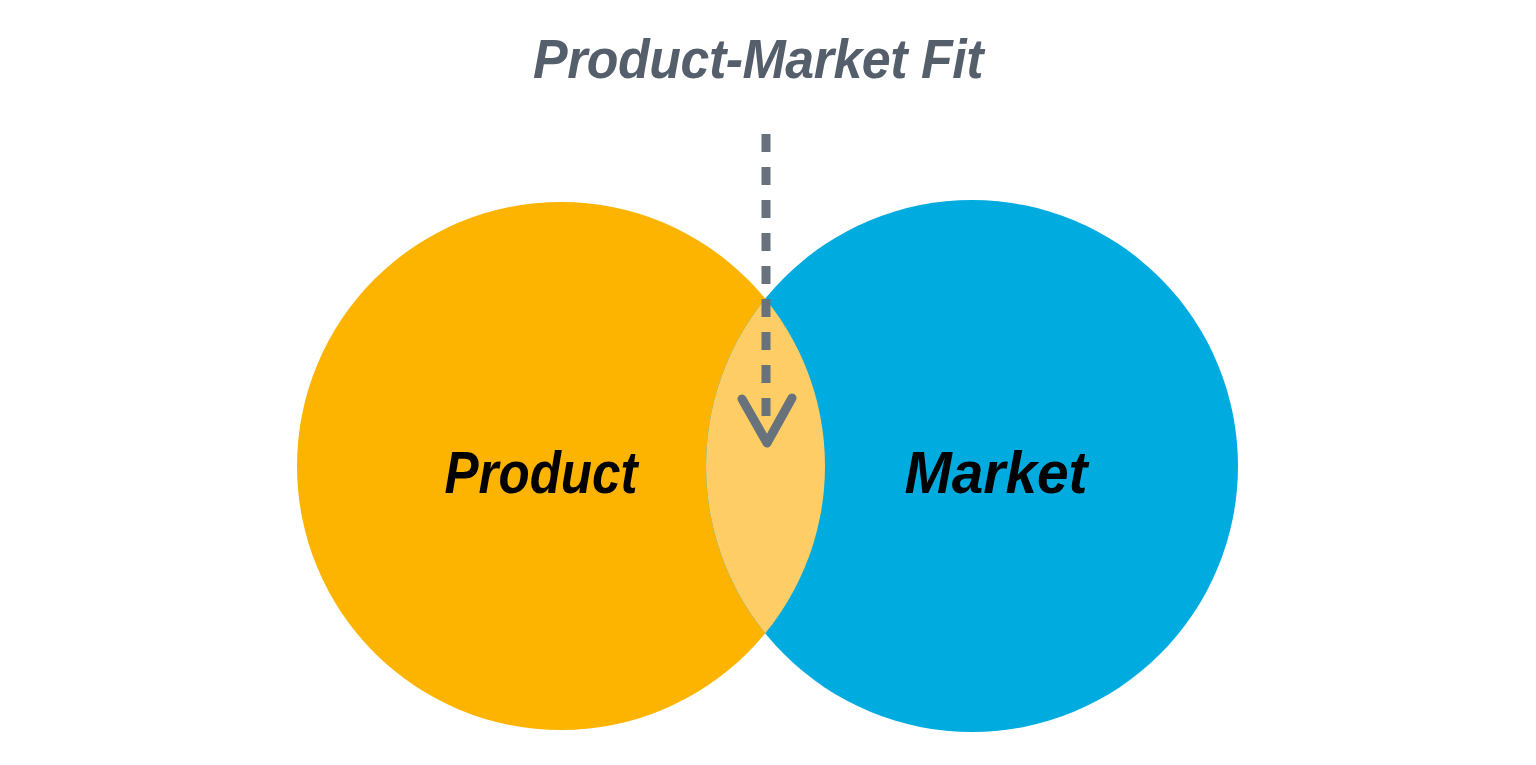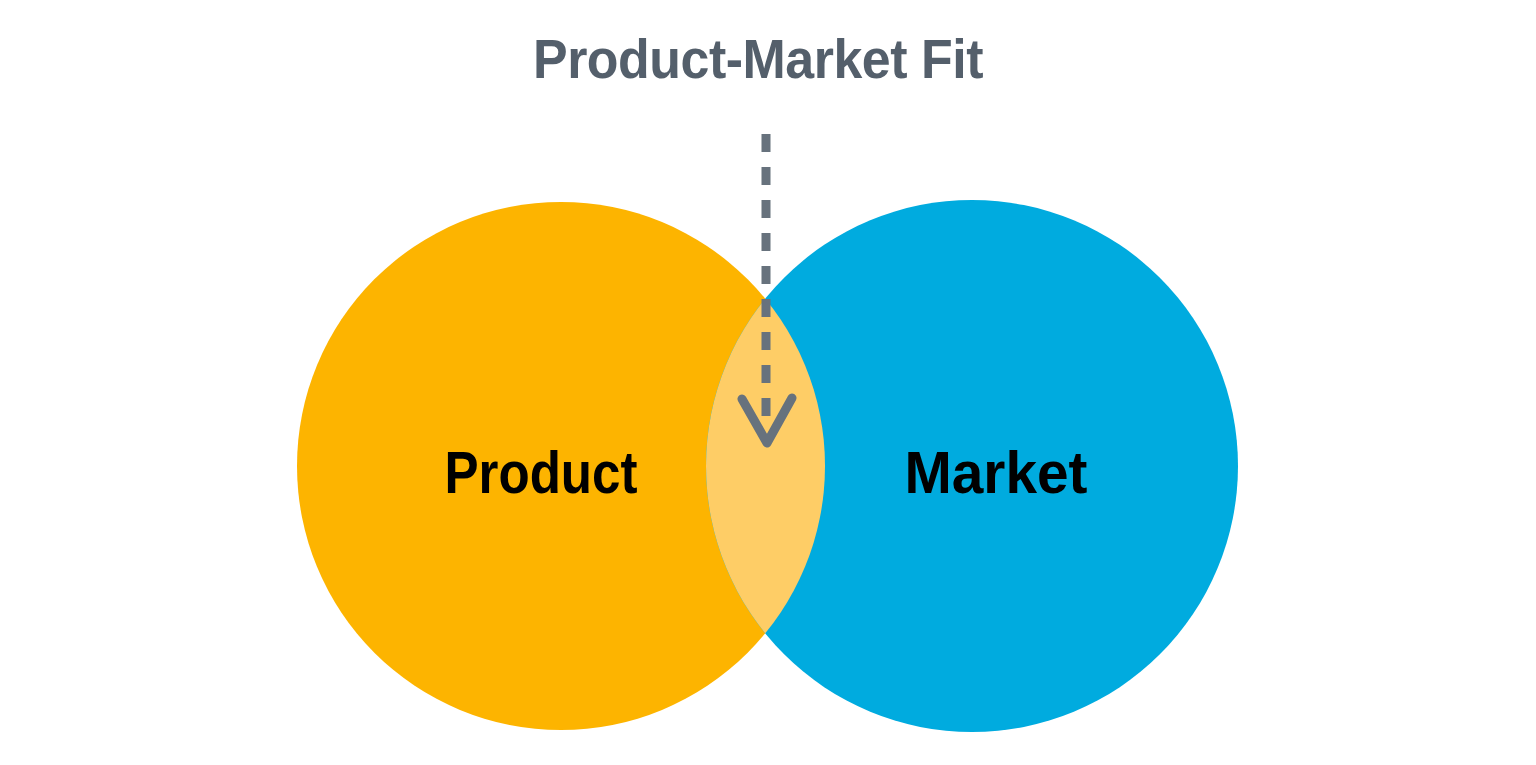--- a/index.html
+++ b/index.html
@@ -7,20 +7,21 @@
     padding: 0;
     background: #FFFFFF;
   }
   .canvas {
     position: relative;
     width: 1536px;
     height: 765px;
     background: #FFFFFF;
     overflow: hidden;
     font-family: "Liberation Sans", sans-serif;
+    font-style: italic;
   }
   svg text {
     font-family: "Liberation Sans", sans-serif;
     font-weight: bold;
   }
   .diagram-title-text {
     font-size: 56px;
     letter-spacing: -0.5px;
   }
   .circle-label-text {

